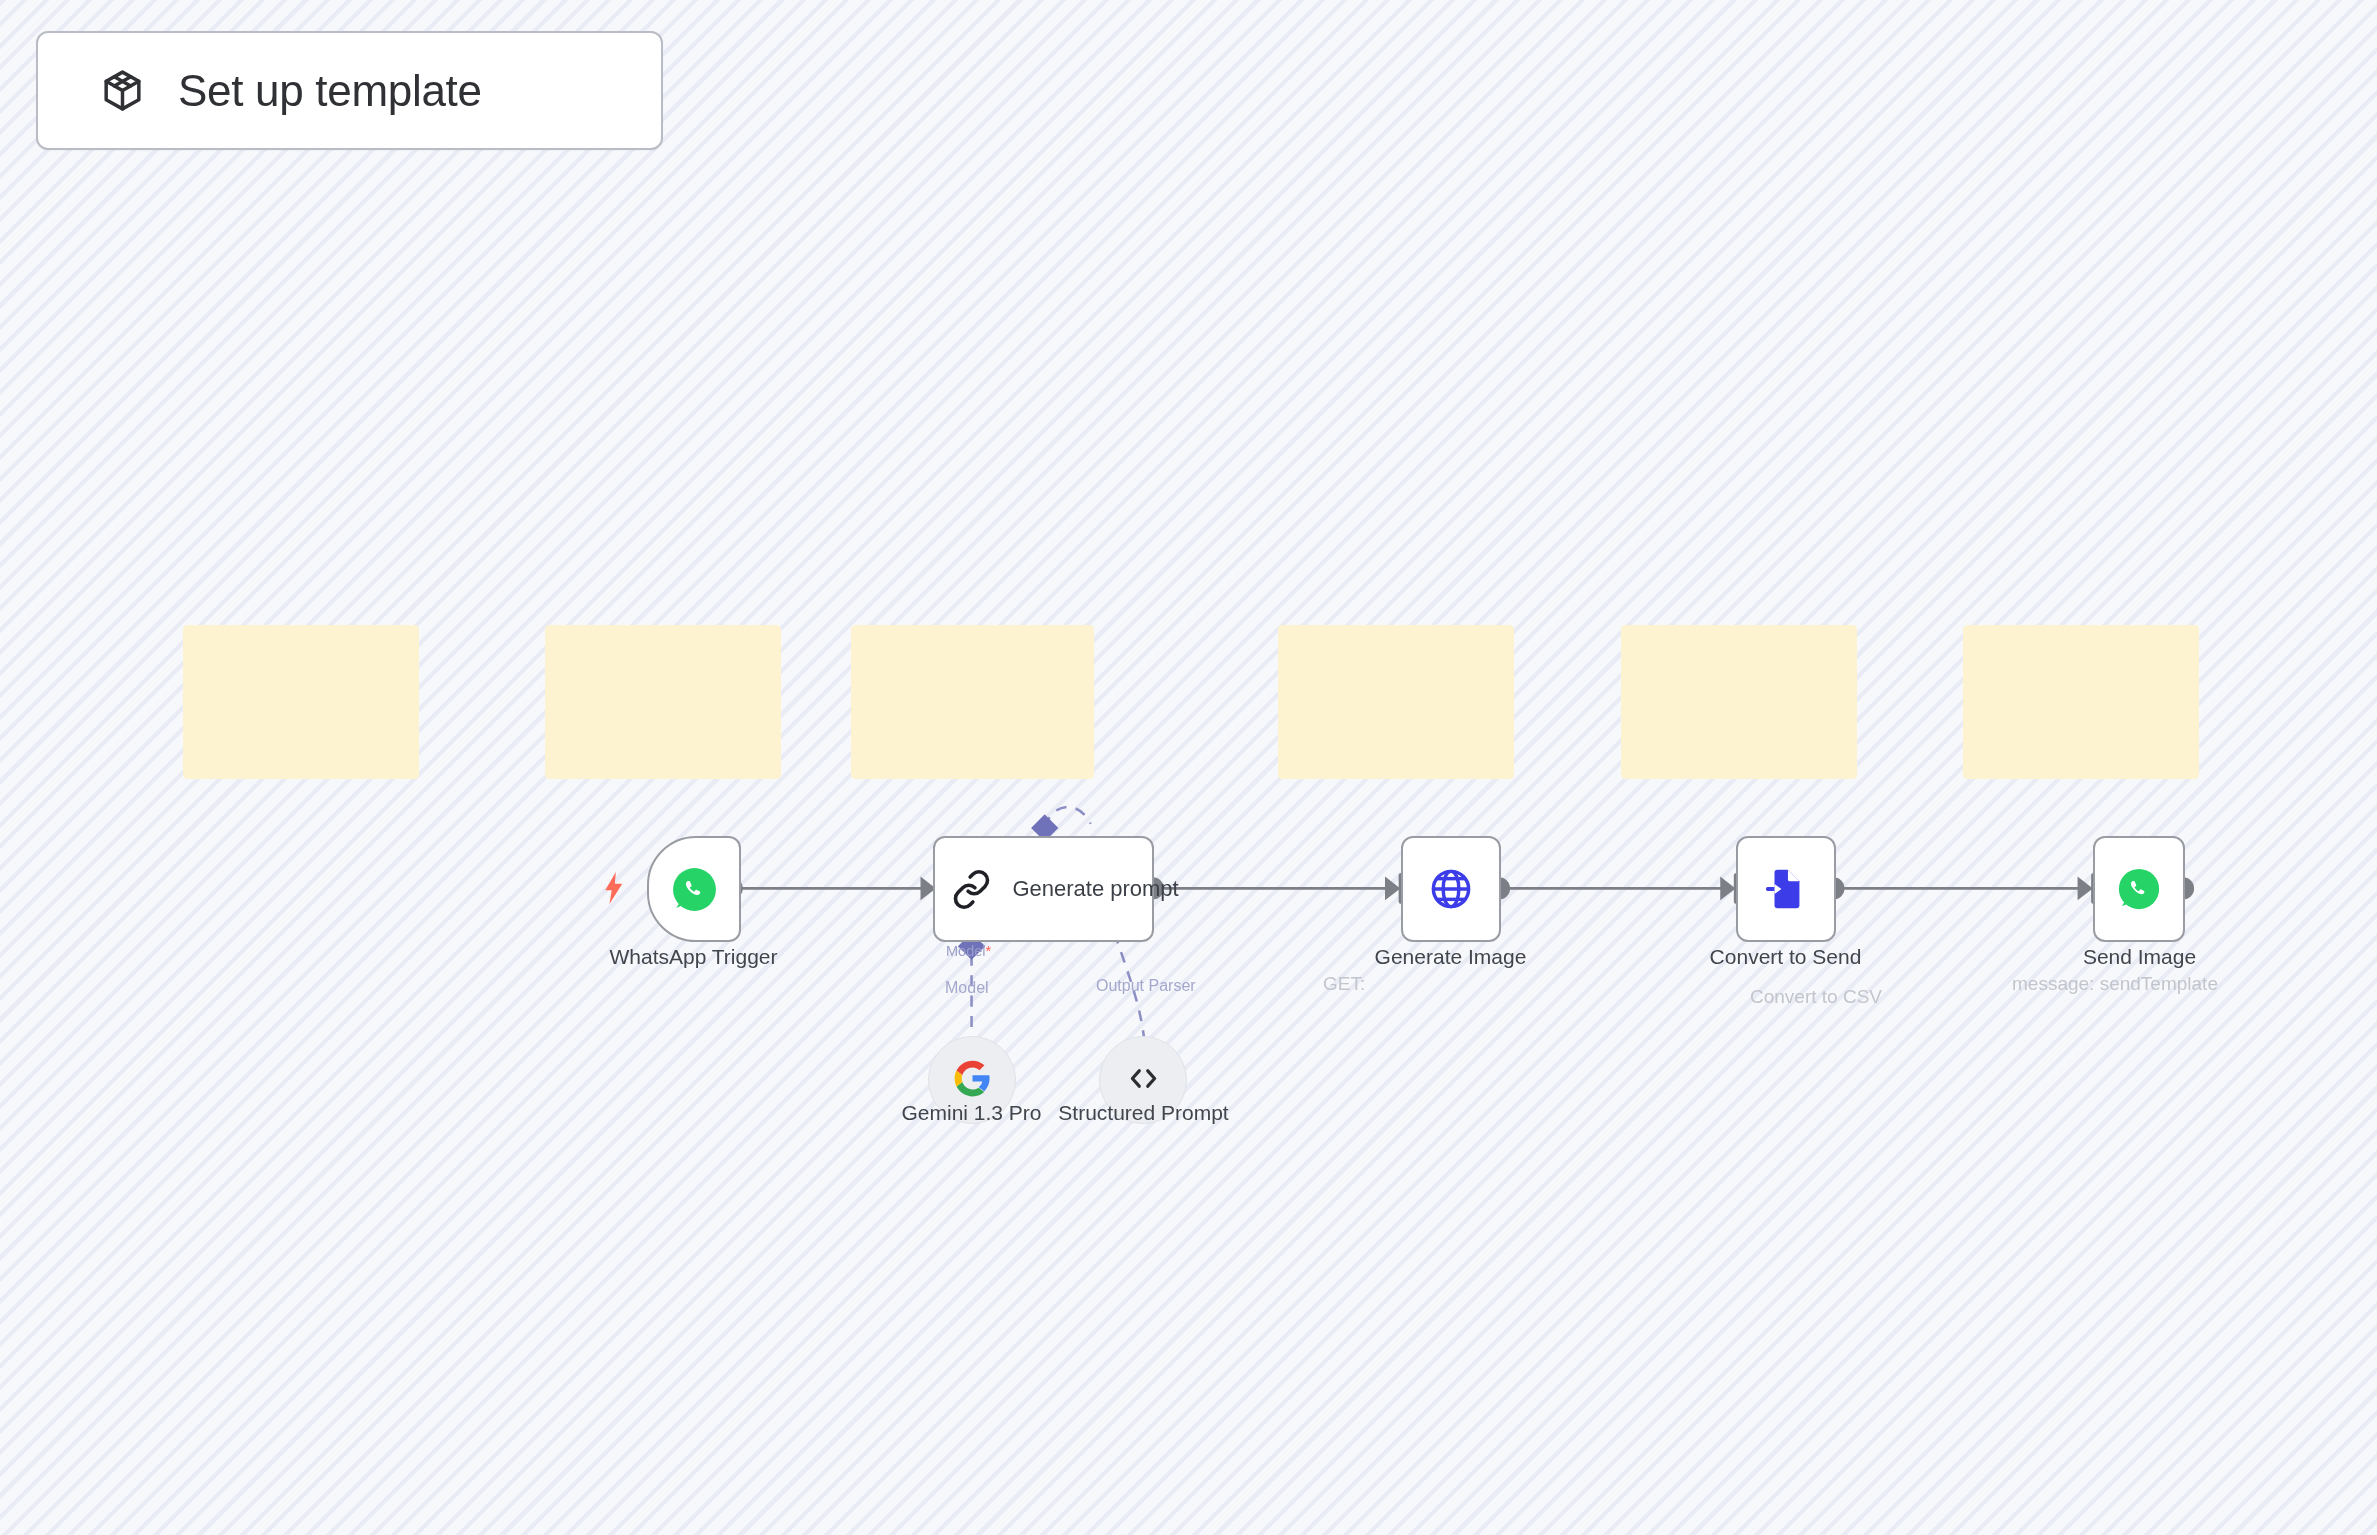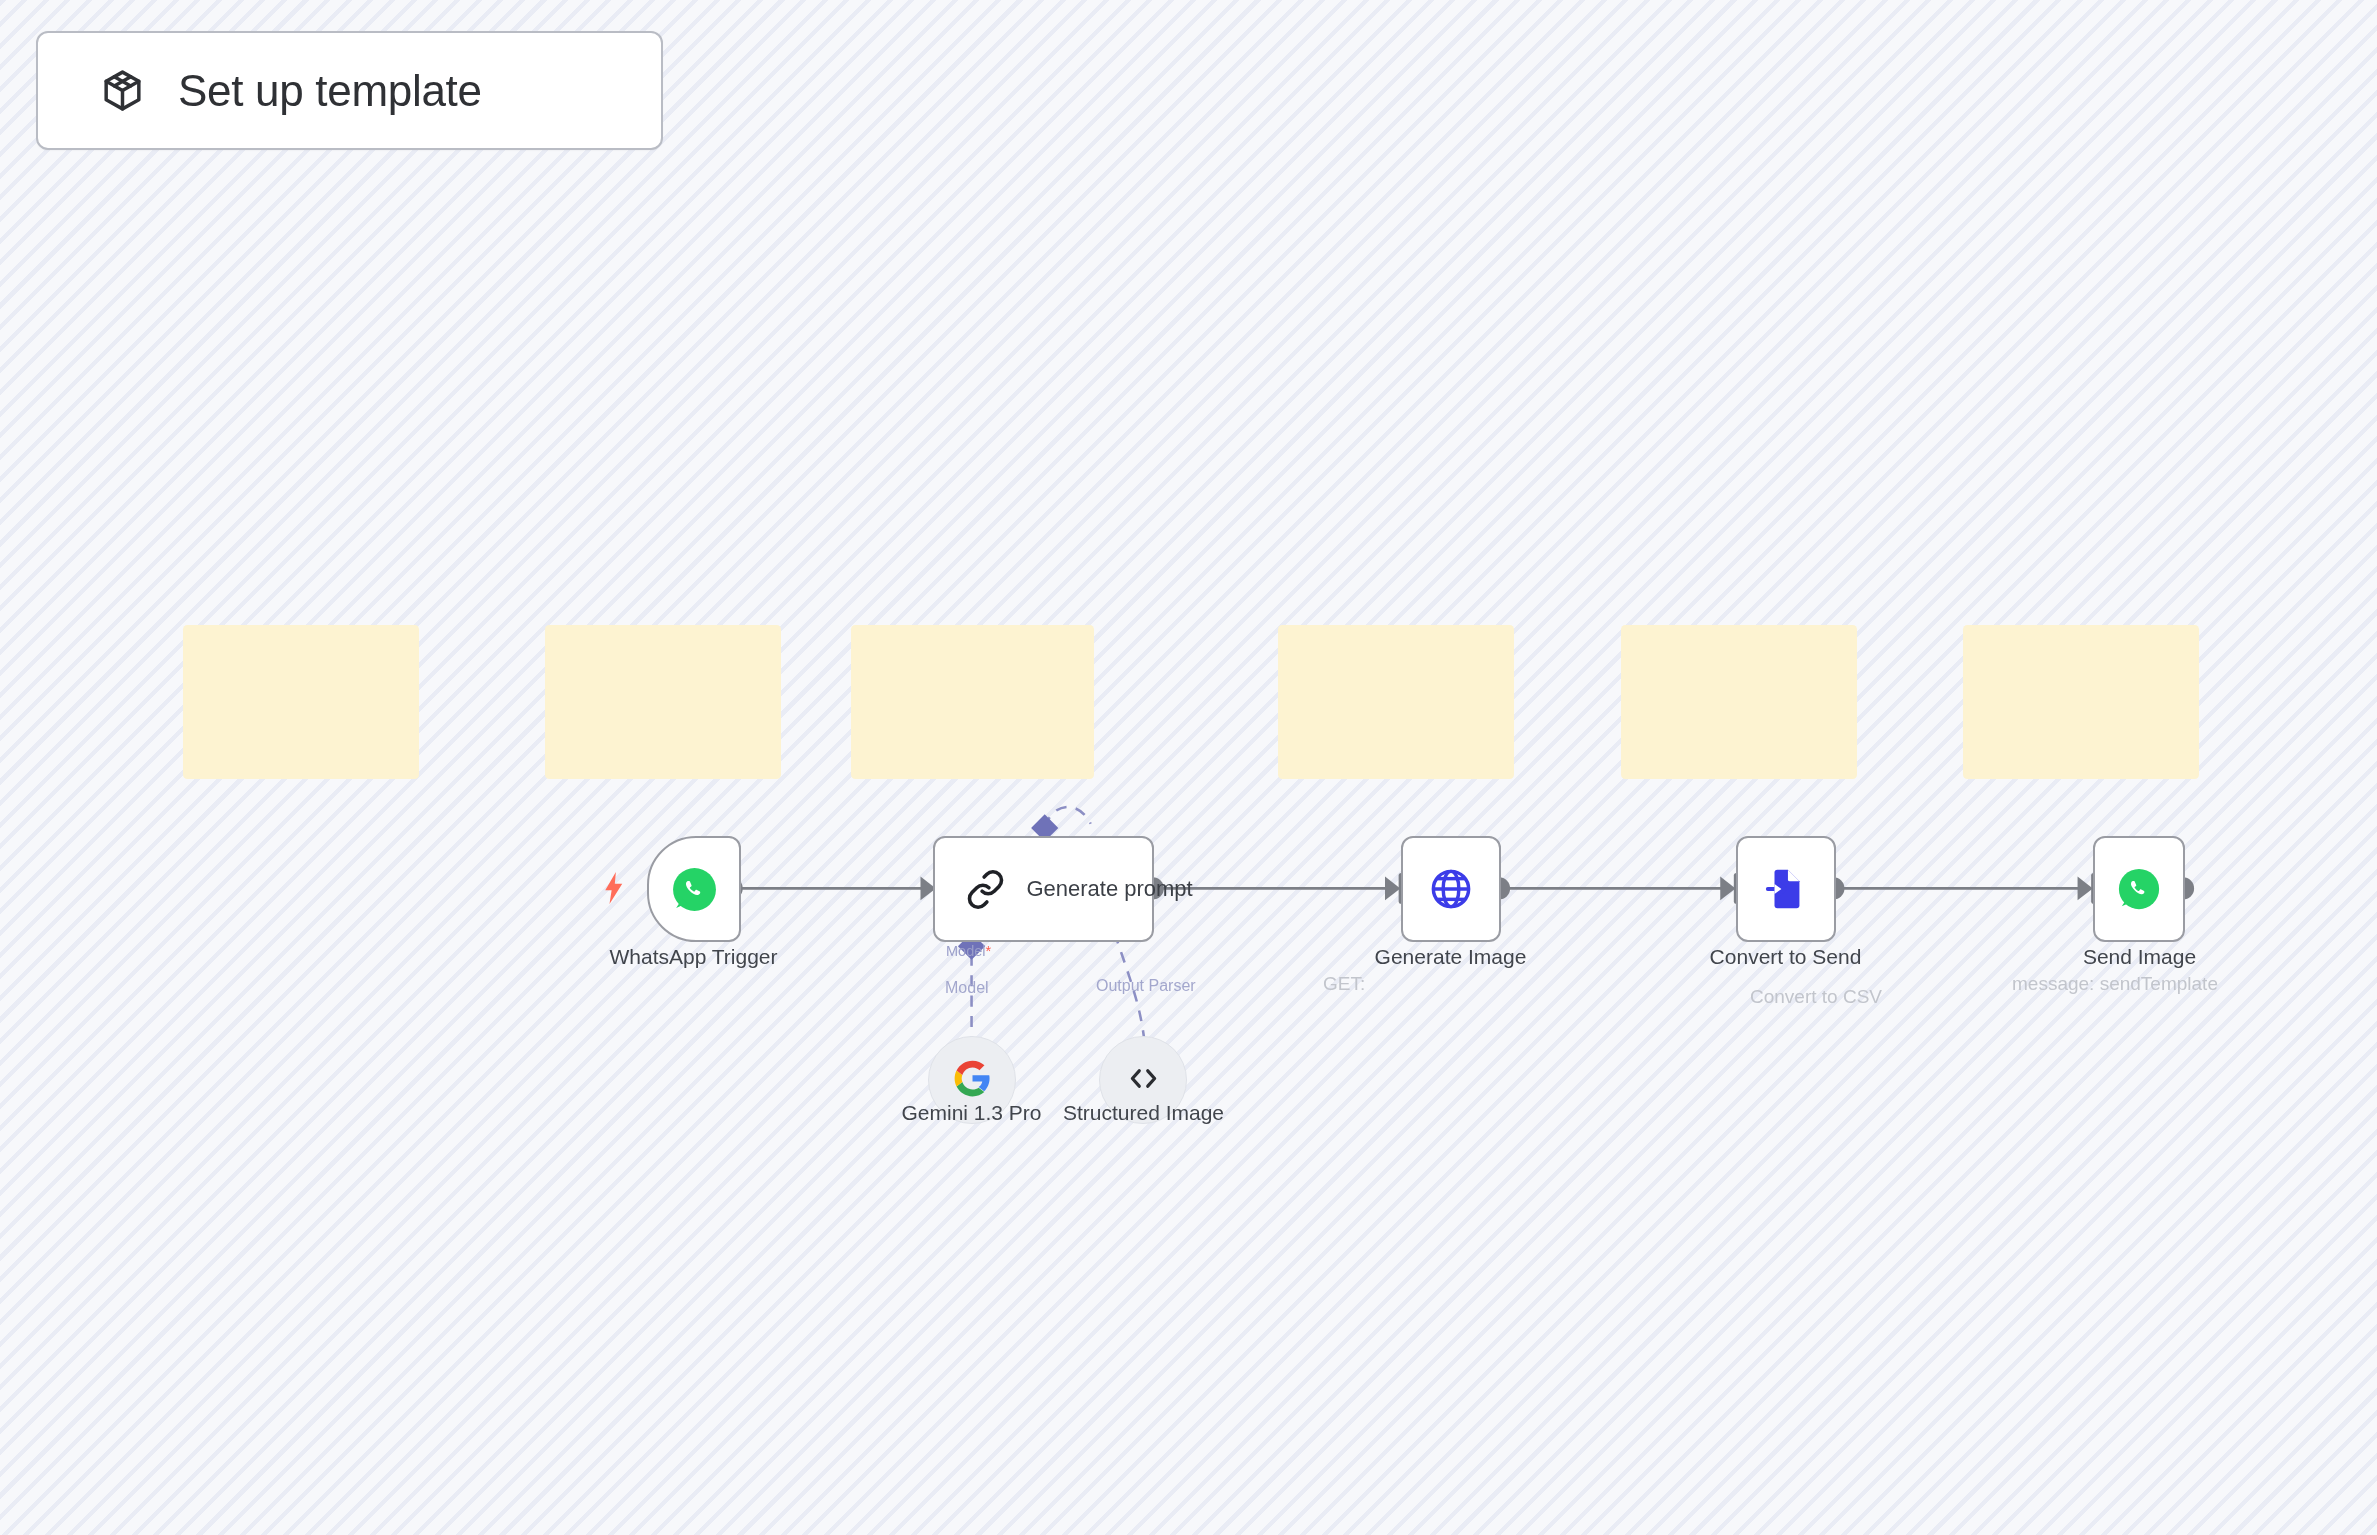--- a/index.html
+++ b/index.html
@@ -228,21 +228,21 @@
       </svg>
     </span>
   </div>
   <span class="bolt" style="left:601px; top:872px;">
     <svg width="25.5" height="32" viewBox="0 0 24 30">
       <path d="M14 0 L4 17 L10 17 L8 30 L20 11 L13 11 Z" fill="#ff6d5a"></path>
     </svg>
   </span>
   <div class="node-caption" style="left:566px; top:945px; width:255px;">WhatsApp Trigger</div>
 
-  <div class="node" style="left:933px; top:836px; width:221px; height:106px; padding-left:30px;">
+  <div class="node" style="left:933px; top:836px; width:221px; height:106px; padding-left:16px;">
     <span class="node-icon">
       <svg width="41" height="41" viewBox="0 0 24 24" fill="none" stroke="#1f2126" stroke-width="2.1" stroke-linecap="round">
         <path d="M10 13a5 5 0 0 0 7.1 0l2.8-2.8a5 5 0 0 0-7.1-7.1l-1.6 1.6"></path>
         <path d="M14 11a5 5 0 0 0-7.1 0l-2.8 2.8a5 5 0 0 0 7.1 7.1l1.6-1.6"></path>
       </svg>
     </span>
     <span class="node-inline-title">Generate prompt</span>
   </div>
   <div class="port-label" style="left:946px; top:943px;">
     <span>Model</span><span class="req">*</span>
@@ -263,21 +263,21 @@
   <div class="node-caption" style="left:844px; top:1101px; width:255px;">Gemini 1.3 Pro</div>
 
   <div class="subnode" style="left:1099px; top:1036px;">
     <span>
       <svg width="41" height="41" viewBox="0 0 24 24" fill="none" stroke="#2b2d32" stroke-width="1.9" stroke-linecap="round" stroke-linejoin="round">
         <path d="M9.5 7.5 L5.5 12 L9.5 16.5"></path>
         <path d="M14.5 7.5 L18.5 12 L14.5 16.5"></path>
       </svg>
     </span>
   </div>
-  <div class="node-caption" style="left:1016px; top:1101px; width:255px;">Structured Image</div>
+  <div class="node-caption" style="left:1016px; top:1101px; width:255px;">Structured Prompt</div>
 
   <div class="node" style="left:1401px; top:836px; width:100px; height:106px; justify-content:center;">
     <span class="node-icon">
       <svg width="46" height="46" viewBox="0 0 24 24" fill="none" stroke="#3c3ce8" stroke-width="1.8">
         <circle cx="12" cy="12" r="9.2"></circle>
         <ellipse cx="12" cy="12" rx="4.1" ry="9.2"></ellipse>
         <line x1="2.8" y1="12" x2="21.2" y2="12"></line>
         <line x1="4.5" y1="6.6" x2="19.5" y2="6.6"></line>
         <line x1="4.5" y1="17.4" x2="19.5" y2="17.4"></line>
       </svg>

